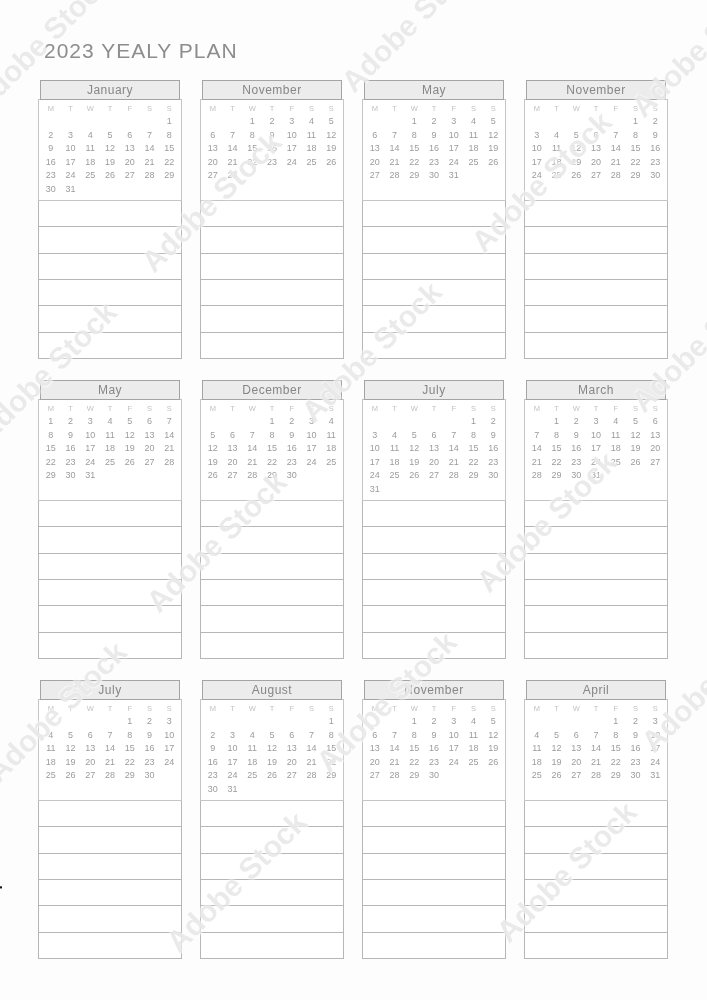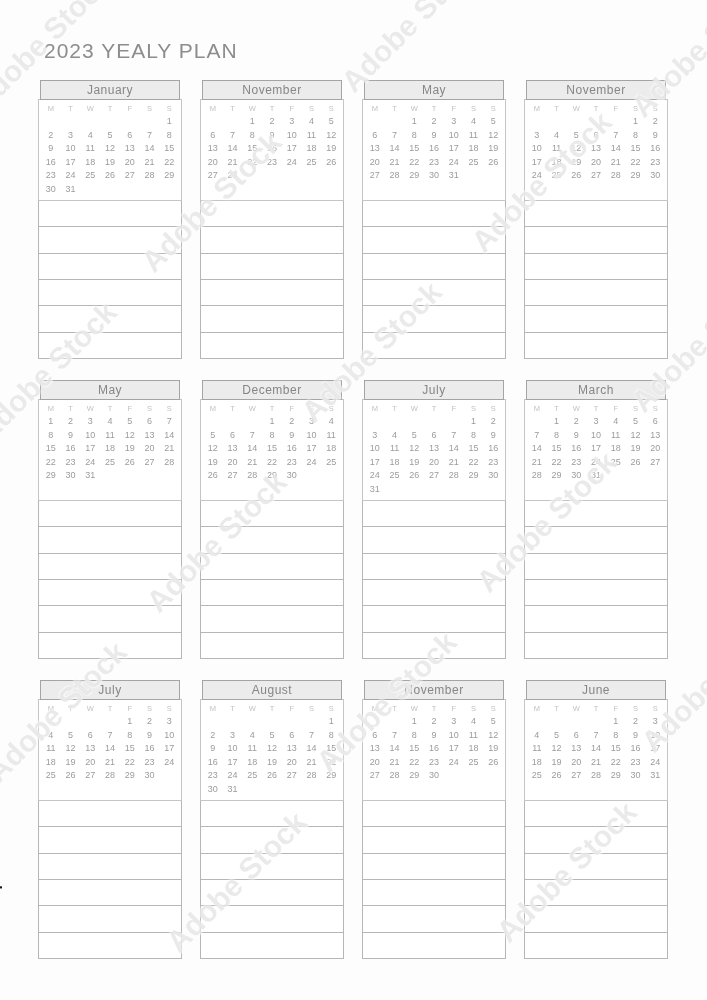--- a/index.html
+++ b/index.html
@@ -857,21 +857,21 @@
           <div class="line"></div>
           <div class="line"></div>
           <div class="line"></div>
           <div class="line"></div>
           <div class="line"></div>
           <div class="line"></div>
         </div>
   </section>
 
   <section class="month-card">
-    <header class="month-header">June</header>
+    <header class="month-header">April</header>
     <div class="date-box">
       <div class="weekday-row">
             <span>M</span>
             <span>T</span>
             <span>W</span>
             <span>T</span>
             <span>F</span>
             <span>S</span>
             <span>S</span>
           </div>

